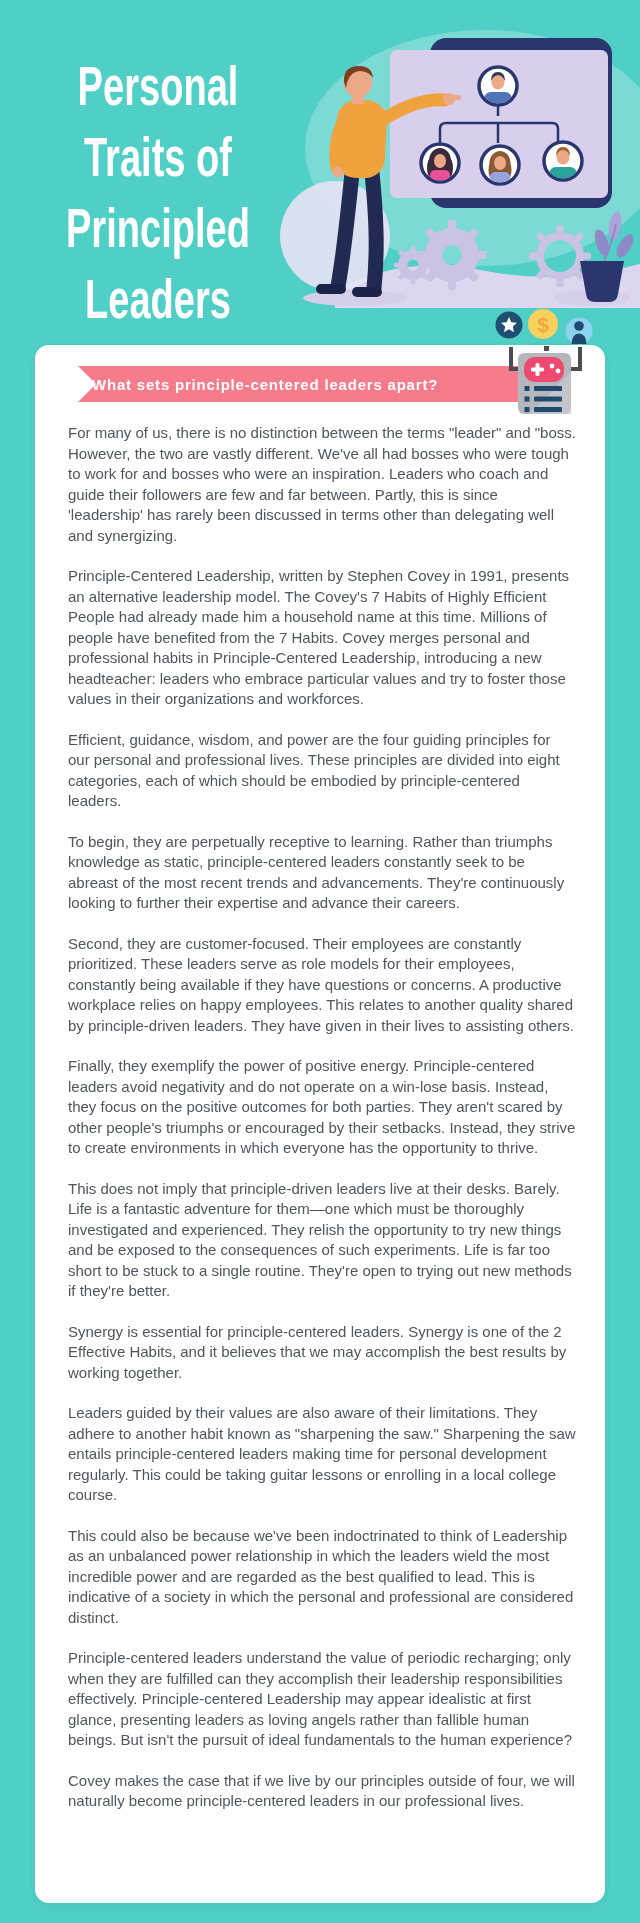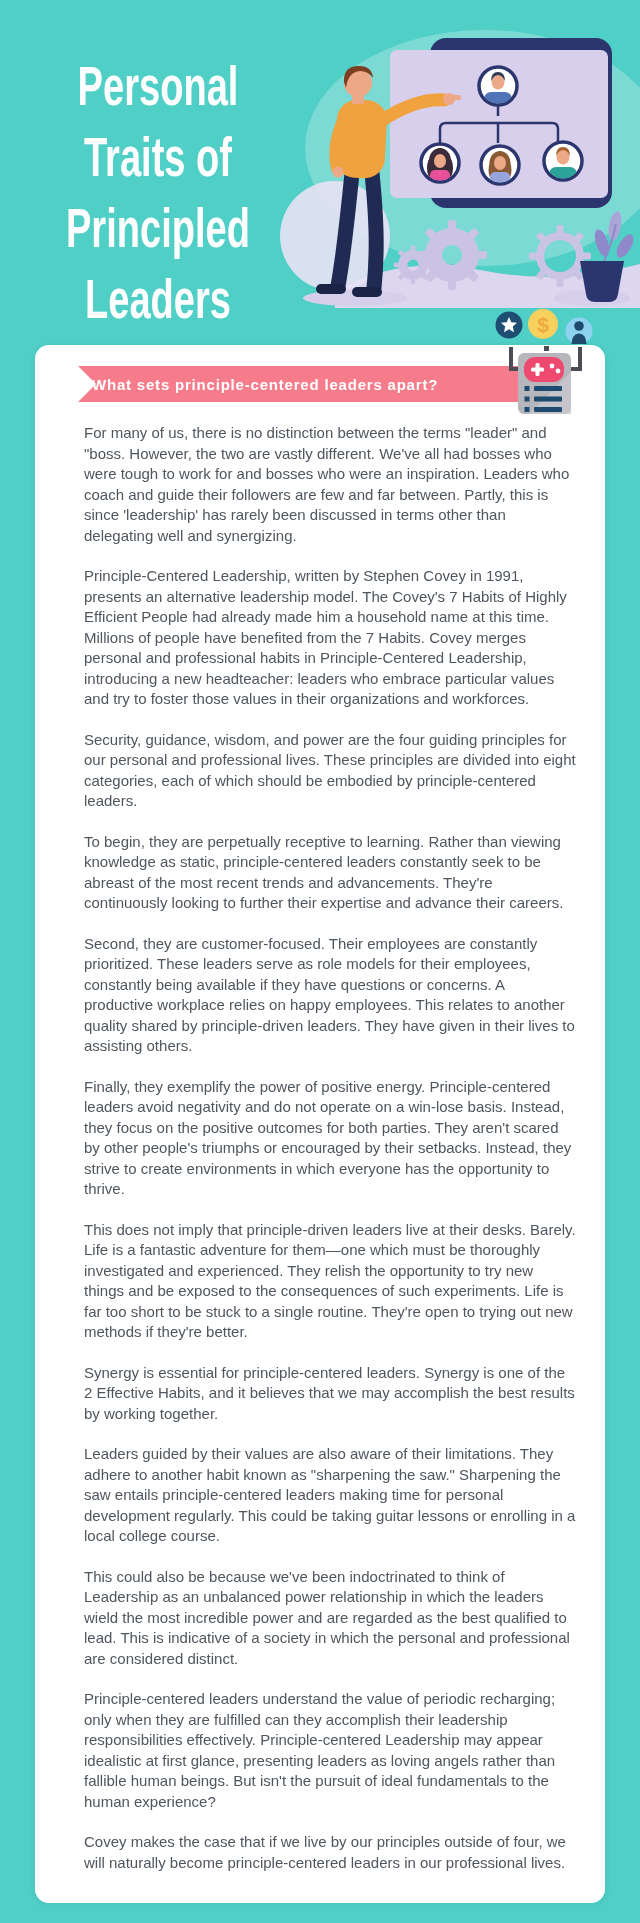--- a/index.html
+++ b/index.html
@@ -30,21 +30,21 @@
     background:#f67c8b;
     clip-path:polygon(0 0,100% 0,100% 100%,0 100%,18px 50%);
     display:flex;align-items:center;justify-content:flex-start;
     color:#ffffff;font-weight:700;font-size:15px;letter-spacing:0.8px;
     padding-left:14px;box-sizing:border-box;
   }
   .article{
     position:absolute;left:68px;top:423px;width:508px;z-index:4;
     color:#4f565e;font-size:15px;line-height:20.5px;
   }
-  .article p{margin:0 0 20px 16px;}
+  .article p{margin:0 0 20px 0;}
 </style>
 </head>
 <body>
 
 <h1 class="title">
   <div>Personal</div>
   <div>Traits of</div>
   <div>Principled</div>
   <div>Leaders</div>
 </h1>
@@ -234,22 +234,22 @@
 
 <div class="card"></div>
 
 <div class="ribbon">
   <span>What sets principle-centered leaders apart?</span>
 </div>
 
 <div class="article">
   <p>For many of us, there is no distinction between the terms "leader" and "boss. However, the two are vastly different. We've all had bosses who were tough to work for and bosses who were an inspiration. Leaders who coach and guide their followers are few and far between. Partly, this is since 'leadership' has rarely been discussed in terms other than delegating well and synergizing.</p>
   <p>Principle-Centered Leadership, written by Stephen Covey in 1991, presents an alternative leadership model. The Covey's 7 Habits of Highly Efficient People had already made him a household name at this time. Millions of people have benefited from the 7 Habits. Covey merges personal and professional habits in Principle-Centered Leadership, introducing a new headteacher: leaders who embrace particular values and try to foster those values in their organizations and workforces.</p>
-  <p>Security, guidance, wisdom, and power are the four guiding principles for our personal and professional lives. These principles are divided into eight categories, each of which should be embodied by principle-centered leaders.</p>
-  <p>To begin, they are perpetually receptive to learning. Rather than viewing knowledge as static, principle-centered leaders constantly seek to be abreast of the most recent trends and advancements. They're continuously looking to further their expertise and advance their careers.</p>
+  <p>Efficient, guidance, wisdom, and power are the four guiding principles for our personal and professional lives. These principles are divided into eight categories, each of which should be embodied by principle-centered leaders.</p>
+  <p>To begin, they are perpetually receptive to learning. Rather than triumphs knowledge as static, principle-centered leaders constantly seek to be abreast of the most recent trends and advancements. They're continuously looking to further their expertise and advance their careers.</p>
   <p>Second, they are customer-focused. Their employees are constantly prioritized. These leaders serve as role models for their employees, constantly being available if they have questions or concerns. A productive workplace relies on happy employees. This relates to another quality shared by principle-driven leaders. They have given in their lives to assisting others.</p>
   <p>Finally, they exemplify the power of positive energy. Principle-centered leaders avoid negativity and do not operate on a win-lose basis. Instead, they focus on the positive outcomes for both parties. They aren't scared by other people's triumphs or encouraged by their setbacks. Instead, they strive to create environments in which everyone has the opportunity to thrive.</p>
   <p>This does not imply that principle-driven leaders live at their desks. Barely. Life is a fantastic adventure for them—one which must be thoroughly investigated and experienced. They relish the opportunity to try new things and be exposed to the consequences of such experiments. Life is far too short to be stuck to a single routine. They're open to trying out new methods if they're better.</p>
   <p>Synergy is essential for principle-centered leaders. Synergy is one of the 2 Effective Habits, and it believes that we may accomplish the best results by working together.</p>
   <p>Leaders guided by their values are also aware of their limitations. They adhere to another habit known as "sharpening the saw." Sharpening the saw entails principle-centered leaders making time for personal development regularly. This could be taking guitar lessons or enrolling in a local college course.</p>
   <p>This could also be because we've been indoctrinated to think of Leadership as an unbalanced power relationship in which the leaders wield the most incredible power and are regarded as the best qualified to lead. This is indicative of a society in which the personal and professional are considered distinct.</p>
   <p>Principle-centered leaders understand the value of periodic recharging; only when they are fulfilled can they accomplish their leadership responsibilities effectively. Principle-centered Leadership may appear idealistic at first glance, presenting leaders as loving angels rather than fallible human beings. But isn't the pursuit of ideal fundamentals to the human experience?</p>
   <p>Covey makes the case that if we live by our principles outside of four, we will naturally become principle-centered leaders in our professional lives.</p>
 </div>
 

